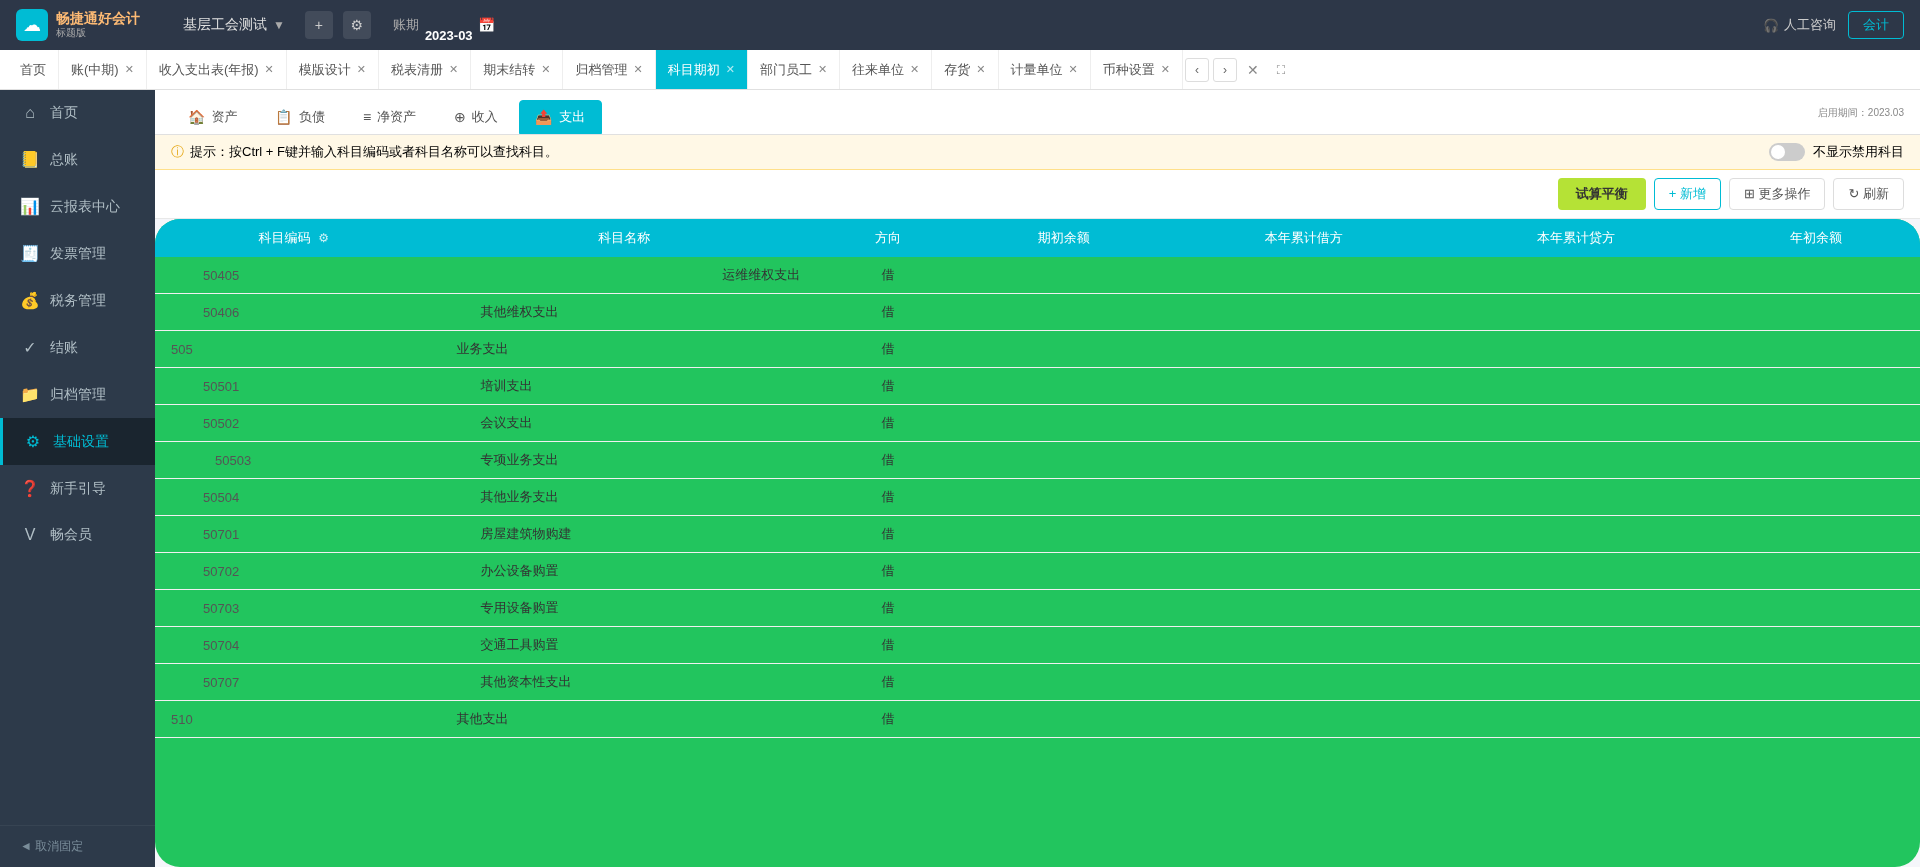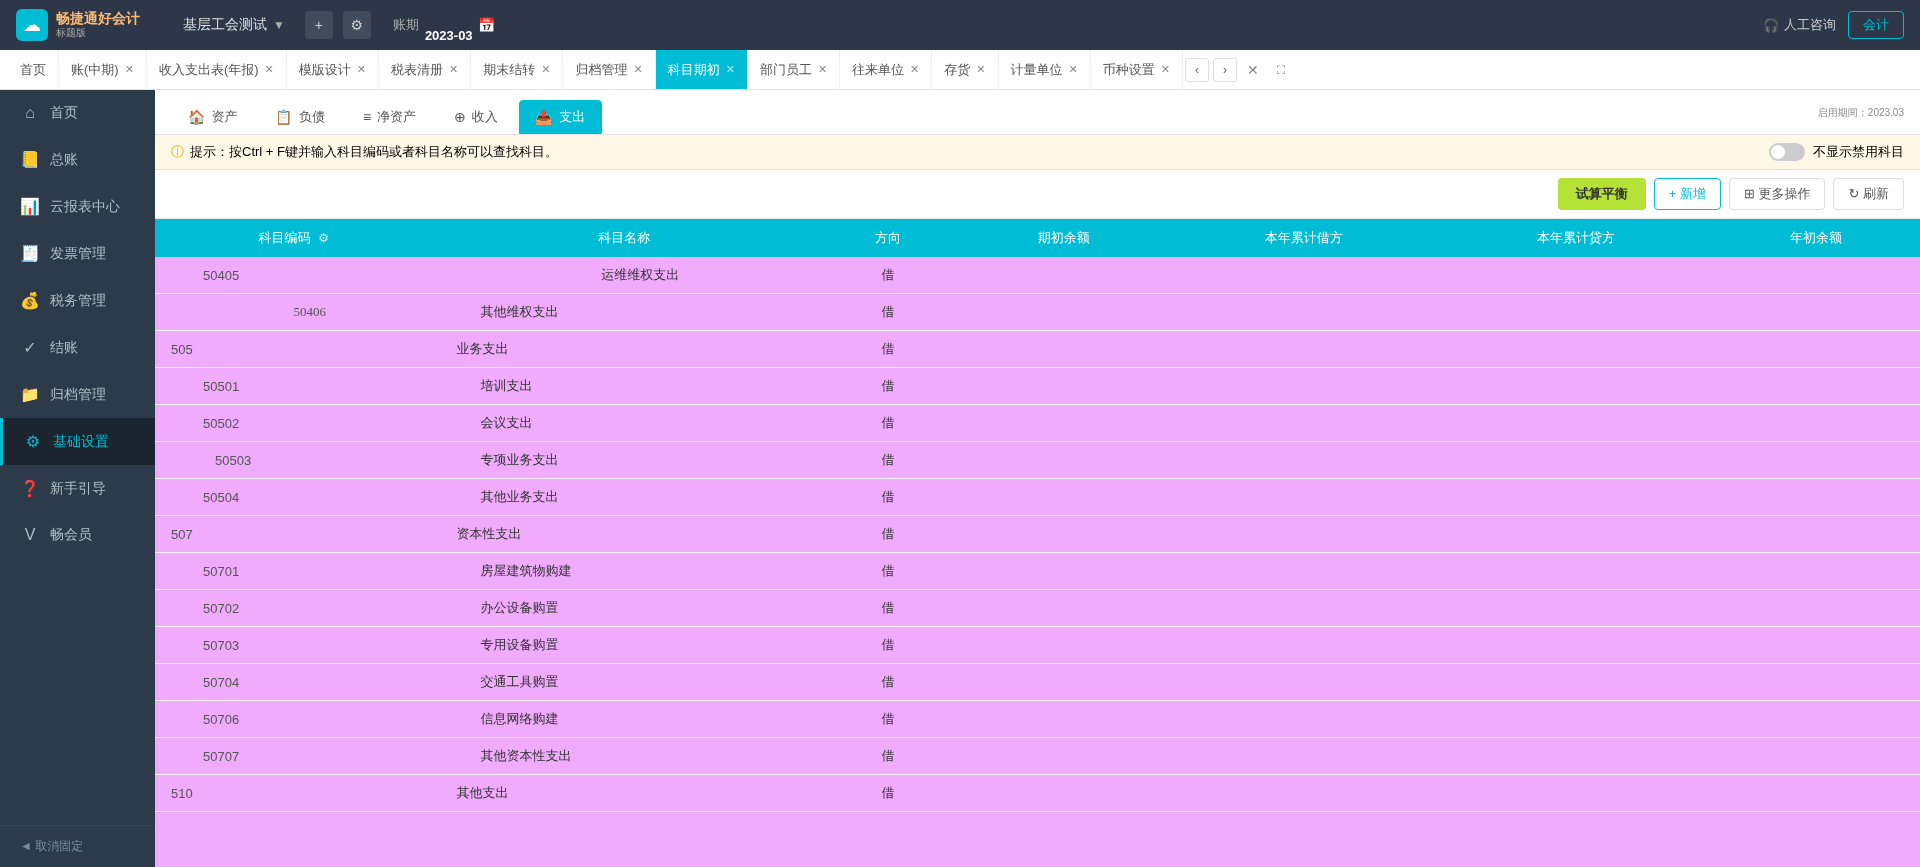--- a/index.html
+++ b/index.html
@@ -270,21 +270,22 @@
       border-radius: 4px;
       font-size: 13px;
       cursor: pointer;
       display: flex; align-items: center; gap: 4px;
     }
 
     
     .table-wrapper {
       flex: 1;
       overflow-y: auto;
-      background: #f0abfc;
+      background: #22c55e;
+      border-radius: 25px;
     }
     table {
       width: 100%;
       border-collapse: collapse;
     }
     thead tr {
       background: #00bcd4;
       color: #fff;
     }
     thead th {
@@ -520,29 +521,29 @@
             <th>方向</th>
             <th>期初余额</th>
             <th>本年累计借方</th>
             <th>本年累计贷方</th>
             <th>年初余额</th>
           </tr>
         </thead>
         <tbody id="table-body">
         <tr>
               <td style="padding-left: 48px; text-align: left;">50405</td>
-              <td style="text-align: center; padding-left: 48px;">运维维权支出</td>
-              <td>借</td>
-              <td></td>
-              <td></td>
-              <td></td>
-              <td></td>
-            </tr>
-            <tr>
-              <td style="padding-left: 48px; text-align: center; font-family: Liberation Serif, serif;">50406</td>
+              <td style="text-align: right; padding-left: 48px;">运维维权支出</td>
+              <td>借</td>
+              <td></td>
+              <td></td>
+              <td></td>
+              <td></td>
+            </tr>
+            <tr>
+              <td style="padding-left: 48px; text-align: left;">50406</td>
               <td style="text-align: left; padding-left: 48px;">其他维权支出</td>
               <td>借</td>
               <td></td>
               <td></td>
               <td></td>
               <td></td>
             </tr>
             <tr>
               <td style="padding-left: 16px; text-align: left;">505</td>
               <td style="text-align: left; padding-left: 24px; font-weight: normal;">业务支出</td>
@@ -582,29 +583,20 @@
             <tr>
               <td style="padding-left: 48px; text-align: left;">50504</td>
               <td style="text-align: left; padding-left: 48px;">其他业务支出</td>
               <td>借</td>
               <td></td>
               <td></td>
               <td></td>
               <td></td>
             </tr>
             <tr>
-              <td style="padding-left: 16px; text-align: left;">507</td>
-              <td style="text-align: left; padding-left: 24px; font-weight: normal;">资本性支出</td>
-              <td>借</td>
-              <td></td>
-              <td></td>
-              <td></td>
-              <td></td>
-            </tr>
-            <tr>
               <td style="padding-left: 48px; text-align: left;">50701</td>
               <td style="text-align: left; padding-left: 48px;">房屋建筑物购建</td>
               <td>借</td>
               <td></td>
               <td></td>
               <td></td>
               <td></td>
             </tr>
             <tr>
               <td style="padding-left: 48px; text-align: left;">50702</td>
@@ -627,29 +619,20 @@
             <tr>
               <td style="padding-left: 48px; text-align: left;">50704</td>
               <td style="text-align: left; padding-left: 48px;">交通工具购置</td>
               <td>借</td>
               <td></td>
               <td></td>
               <td></td>
               <td></td>
             </tr>
             <tr>
-              <td style="padding-left: 48px; text-align: left;">50706</td>
-              <td style="text-align: left; padding-left: 48px;">信息网络购建</td>
-              <td>借</td>
-              <td></td>
-              <td></td>
-              <td></td>
-              <td></td>
-            </tr>
-            <tr>
               <td style="padding-left: 48px; text-align: left;">50707</td>
               <td style="text-align: left; padding-left: 48px;">其他资本性支出</td>
               <td>借</td>
               <td></td>
               <td></td>
               <td></td>
               <td></td>
             </tr>
             <tr>
               <td style="padding-left: 16px; text-align: left;">510</td>

